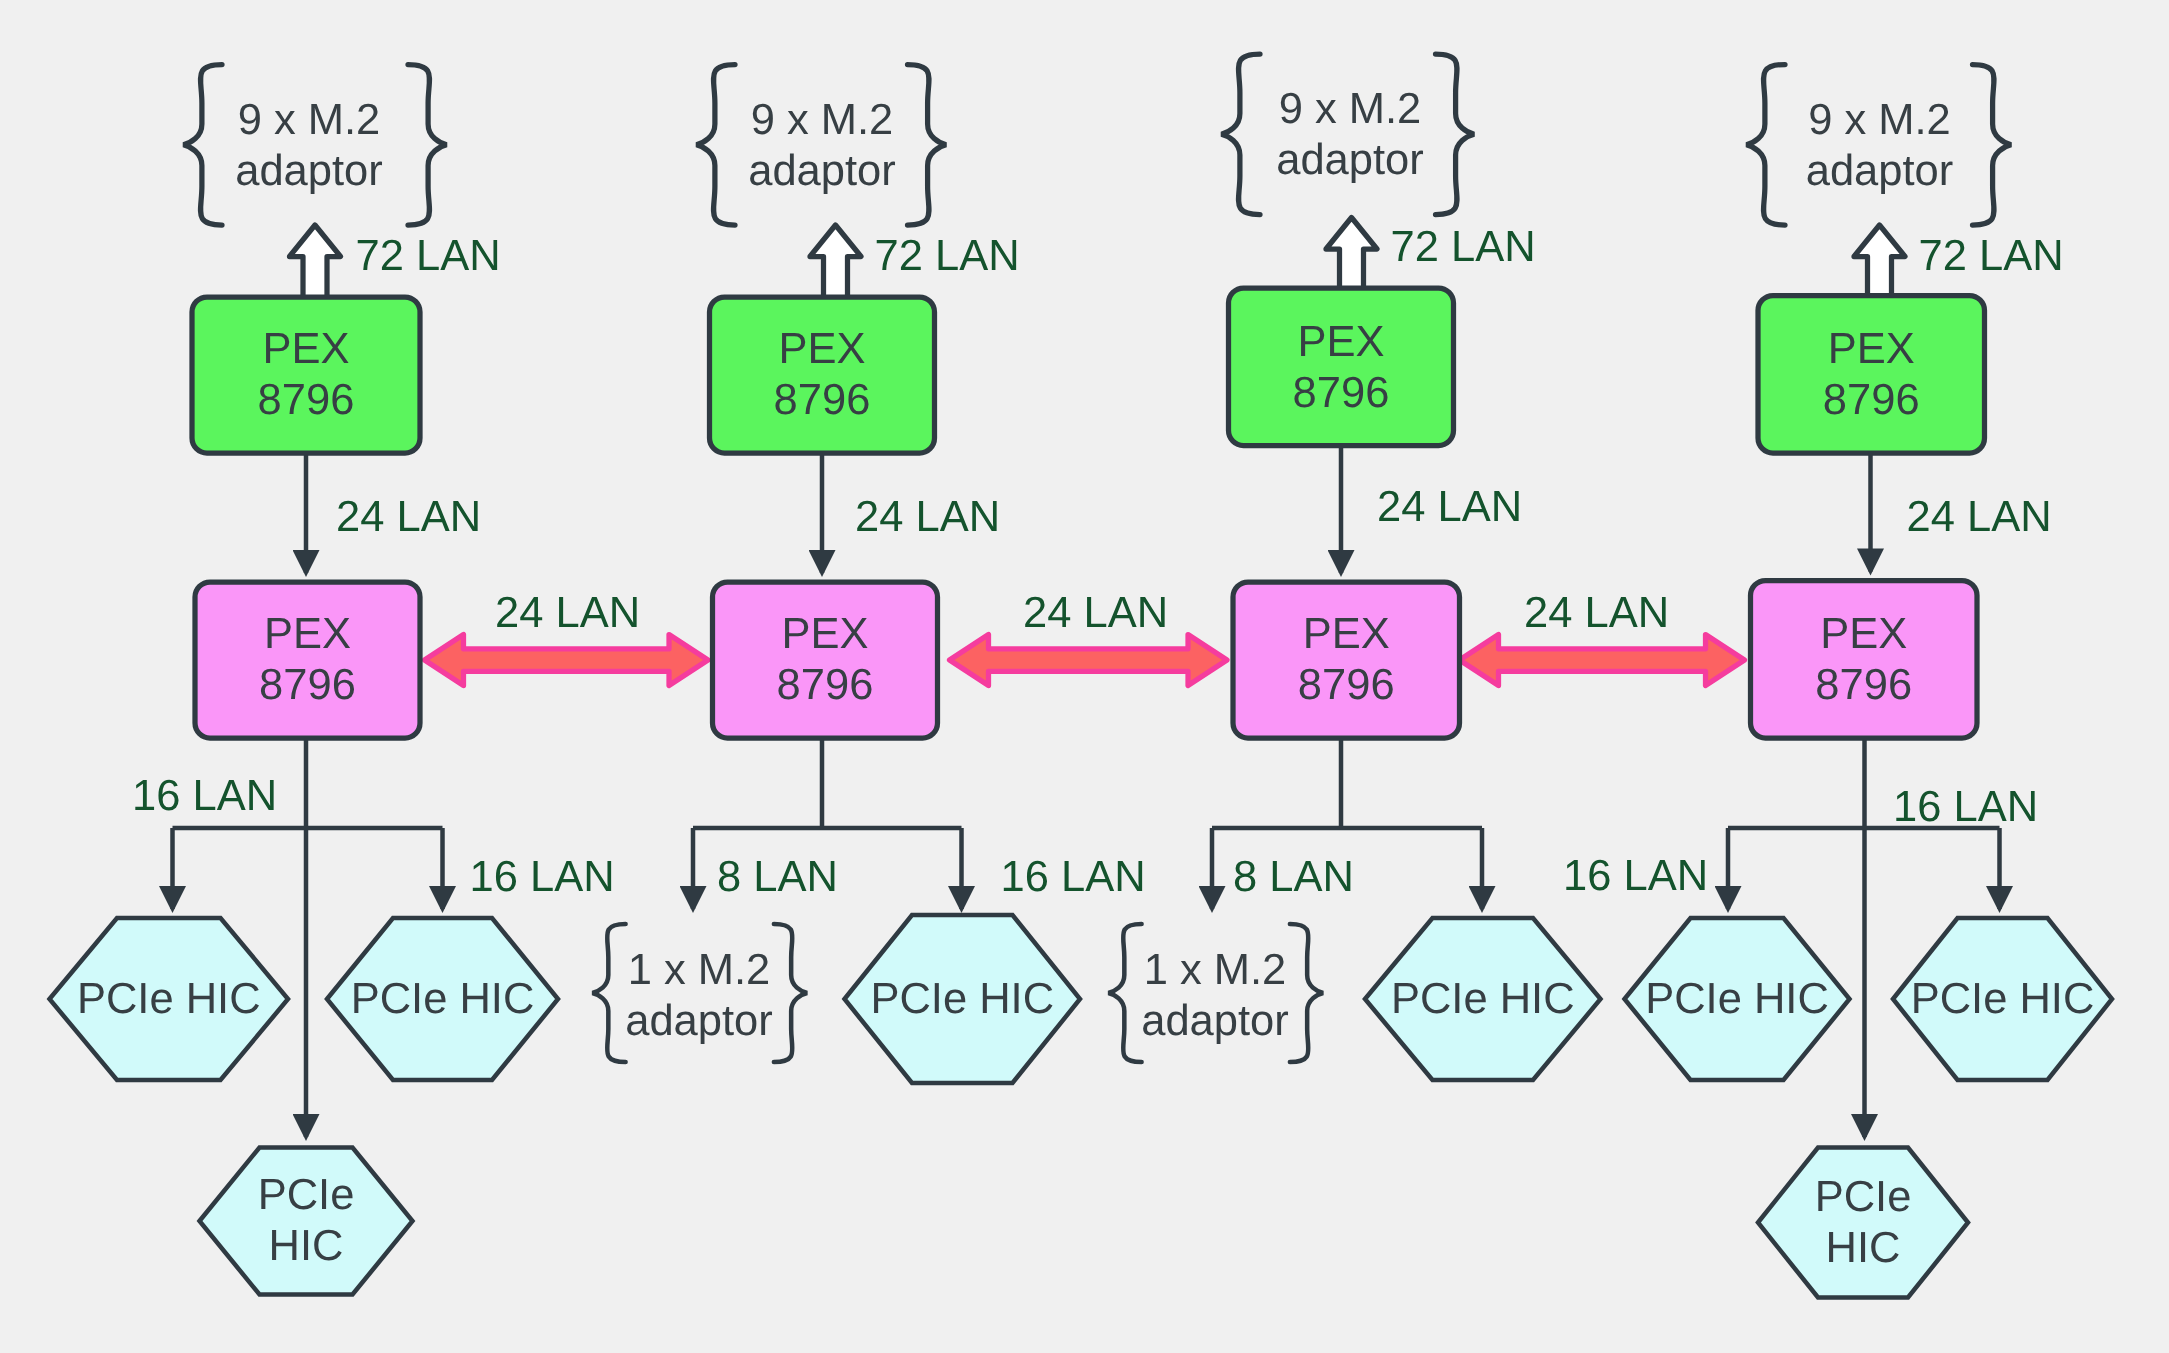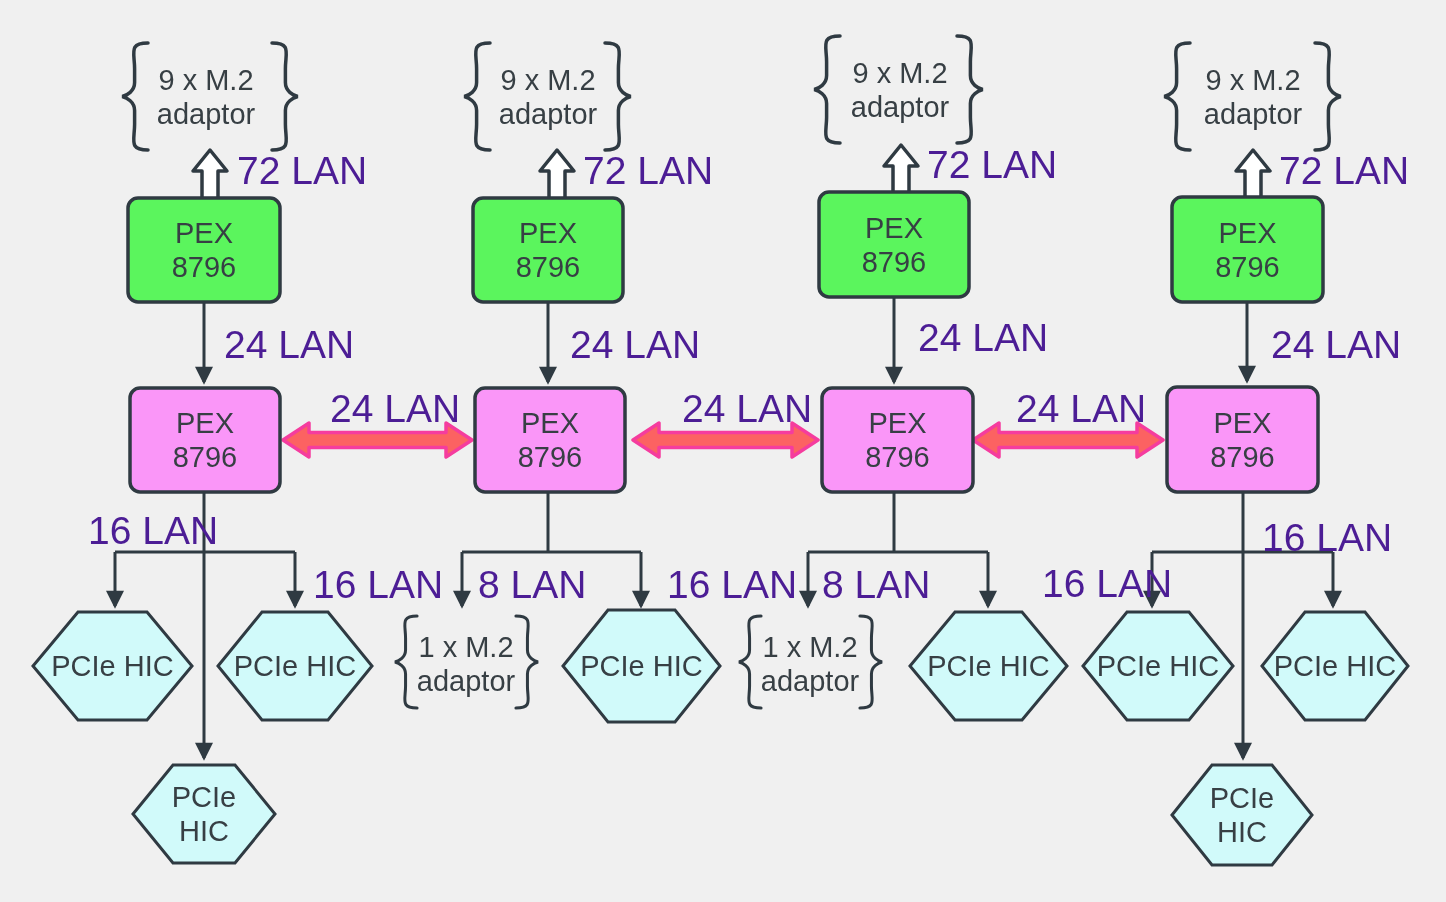--- a/index.html
+++ b/index.html
@@ -22,24 +22,24 @@
   }
   .gbox  { fill: #5BF55D; stroke: #2F3A42; stroke-width: 3.5; }
   .pbox  { fill: #FA96F8; stroke: #2F3A42; stroke-width: 3.5; }
   .hex   { fill: #D1FAFA; stroke: #2F3A42; stroke-width: 3; }
   .conn  { fill: none; stroke: #2F3A42; stroke-width: 3; }
   .uparrow { fill: #FFFFFF; stroke: #2F3A42; stroke-width: 3.5; stroke-linejoin: round; }
   .dblarrow { fill: #FC6262; stroke: #F53C9E; stroke-width: 3.5; stroke-linejoin: round; }
   .brace { fill: none; stroke: #2F3A42; stroke-width: 3.5; stroke-linecap: round; }
   .lbl {
     position: absolute;
-    font-size: 39px;
+    font-size: 29px;
     line-height: 30px;
     white-space: nowrap;
-    color: #4c1d95;
+    color: #14532d;
   }
   .node-label {
     position: absolute;
     display: flex;
     flex-direction: column;
     align-items: center;
     justify-content: center;
     text-align: left;
     font-size: 29px;
     line-height: 34px;

